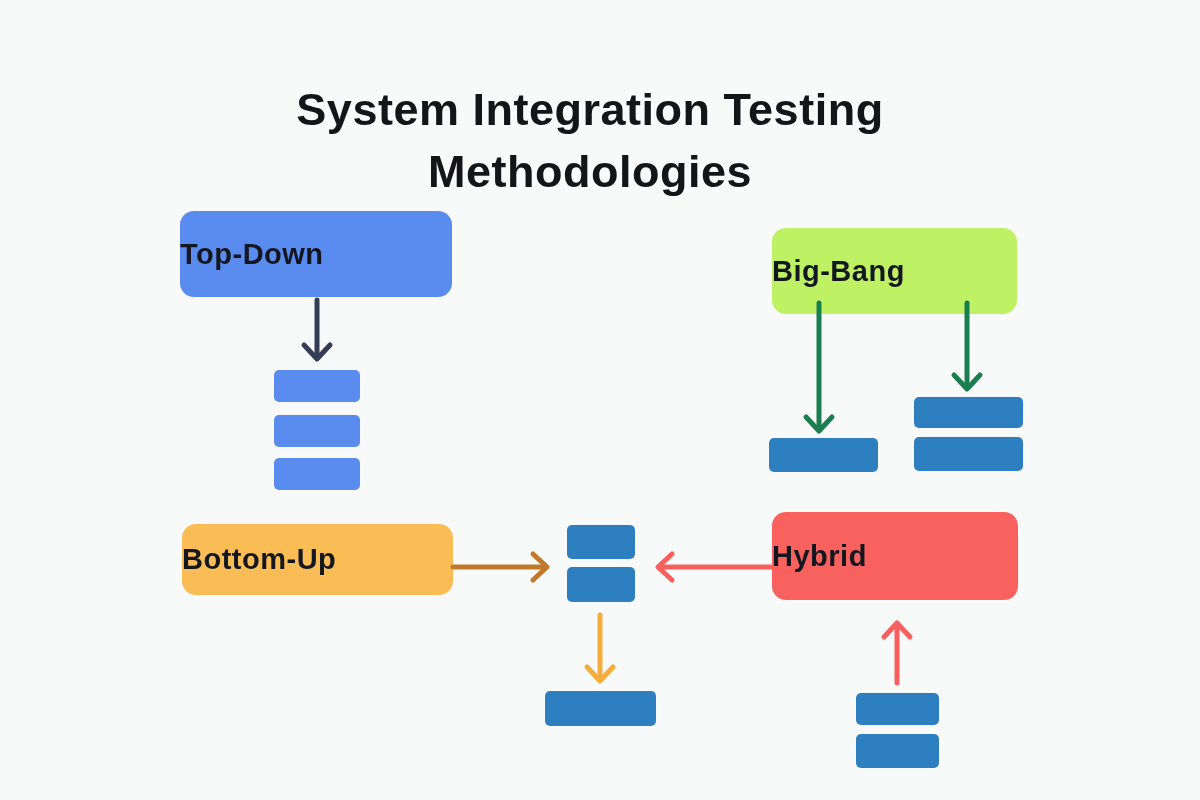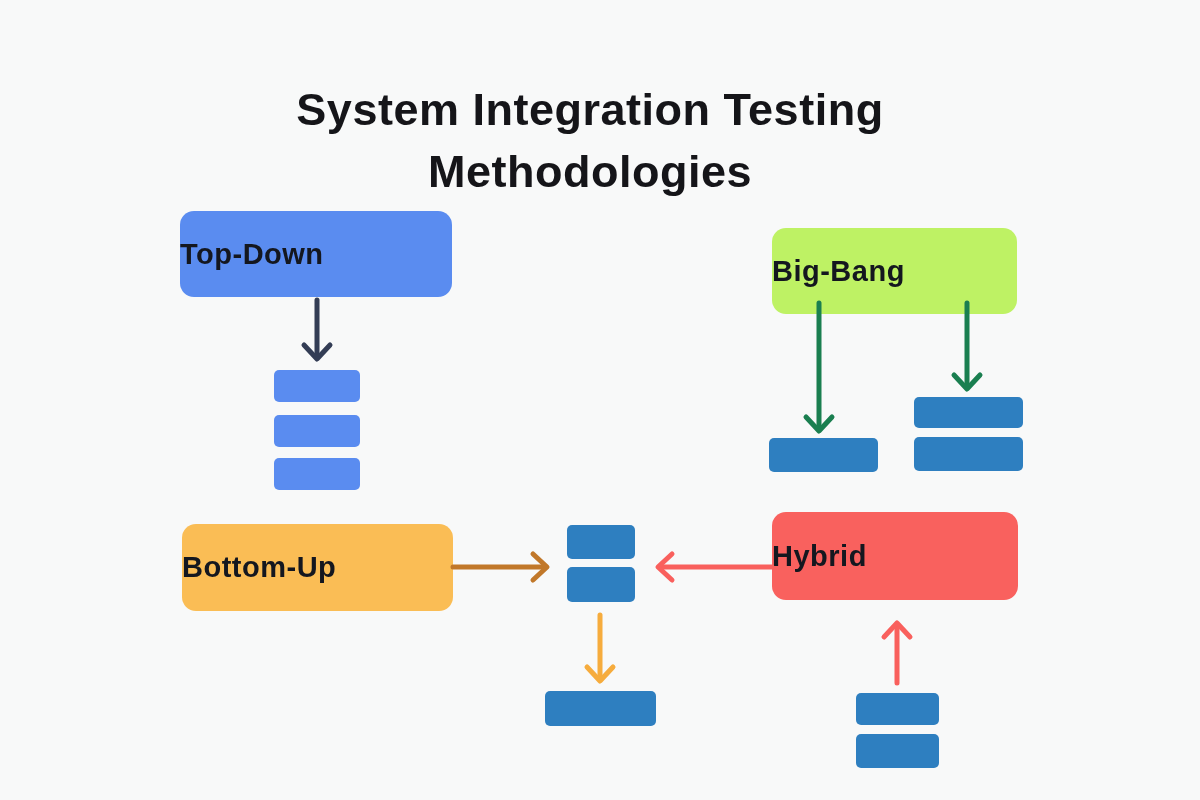--- a/index.html
+++ b/index.html
@@ -37,21 +37,21 @@
     display: flex;
     align-items: center;
     justify-content: flex-start;
     font-size: 29px;
     font-weight: bold;
     color: #14171f;
     letter-spacing: 0.5px;
   }
   .box-top-down  { left: 180px; top: 211px; width: 272px; height: 86px; background: #5a8cf0; }
   .box-big-bang  { left: 772px; top: 228px; width: 245px; height: 86px; background: #bef264; }
-  .box-bottom-up { left: 182px; top: 524px; width: 271px; height: 87px; background: #fabd55; }
+  .box-bottom-up { left: 182px; top: 524px; width: 271px; height: 71px; background: #fabd55; }
   .box-hybrid    { left: 772px; top: 512px; width: 246px; height: 88px; background: #f9615e; }
 
   .block {
     position: absolute;
     border-radius: 5px;
   }
   .block.light-blue { background: #5a8cf0; }
   .block.steel-blue { background: #2e7fc0; }
 
   

